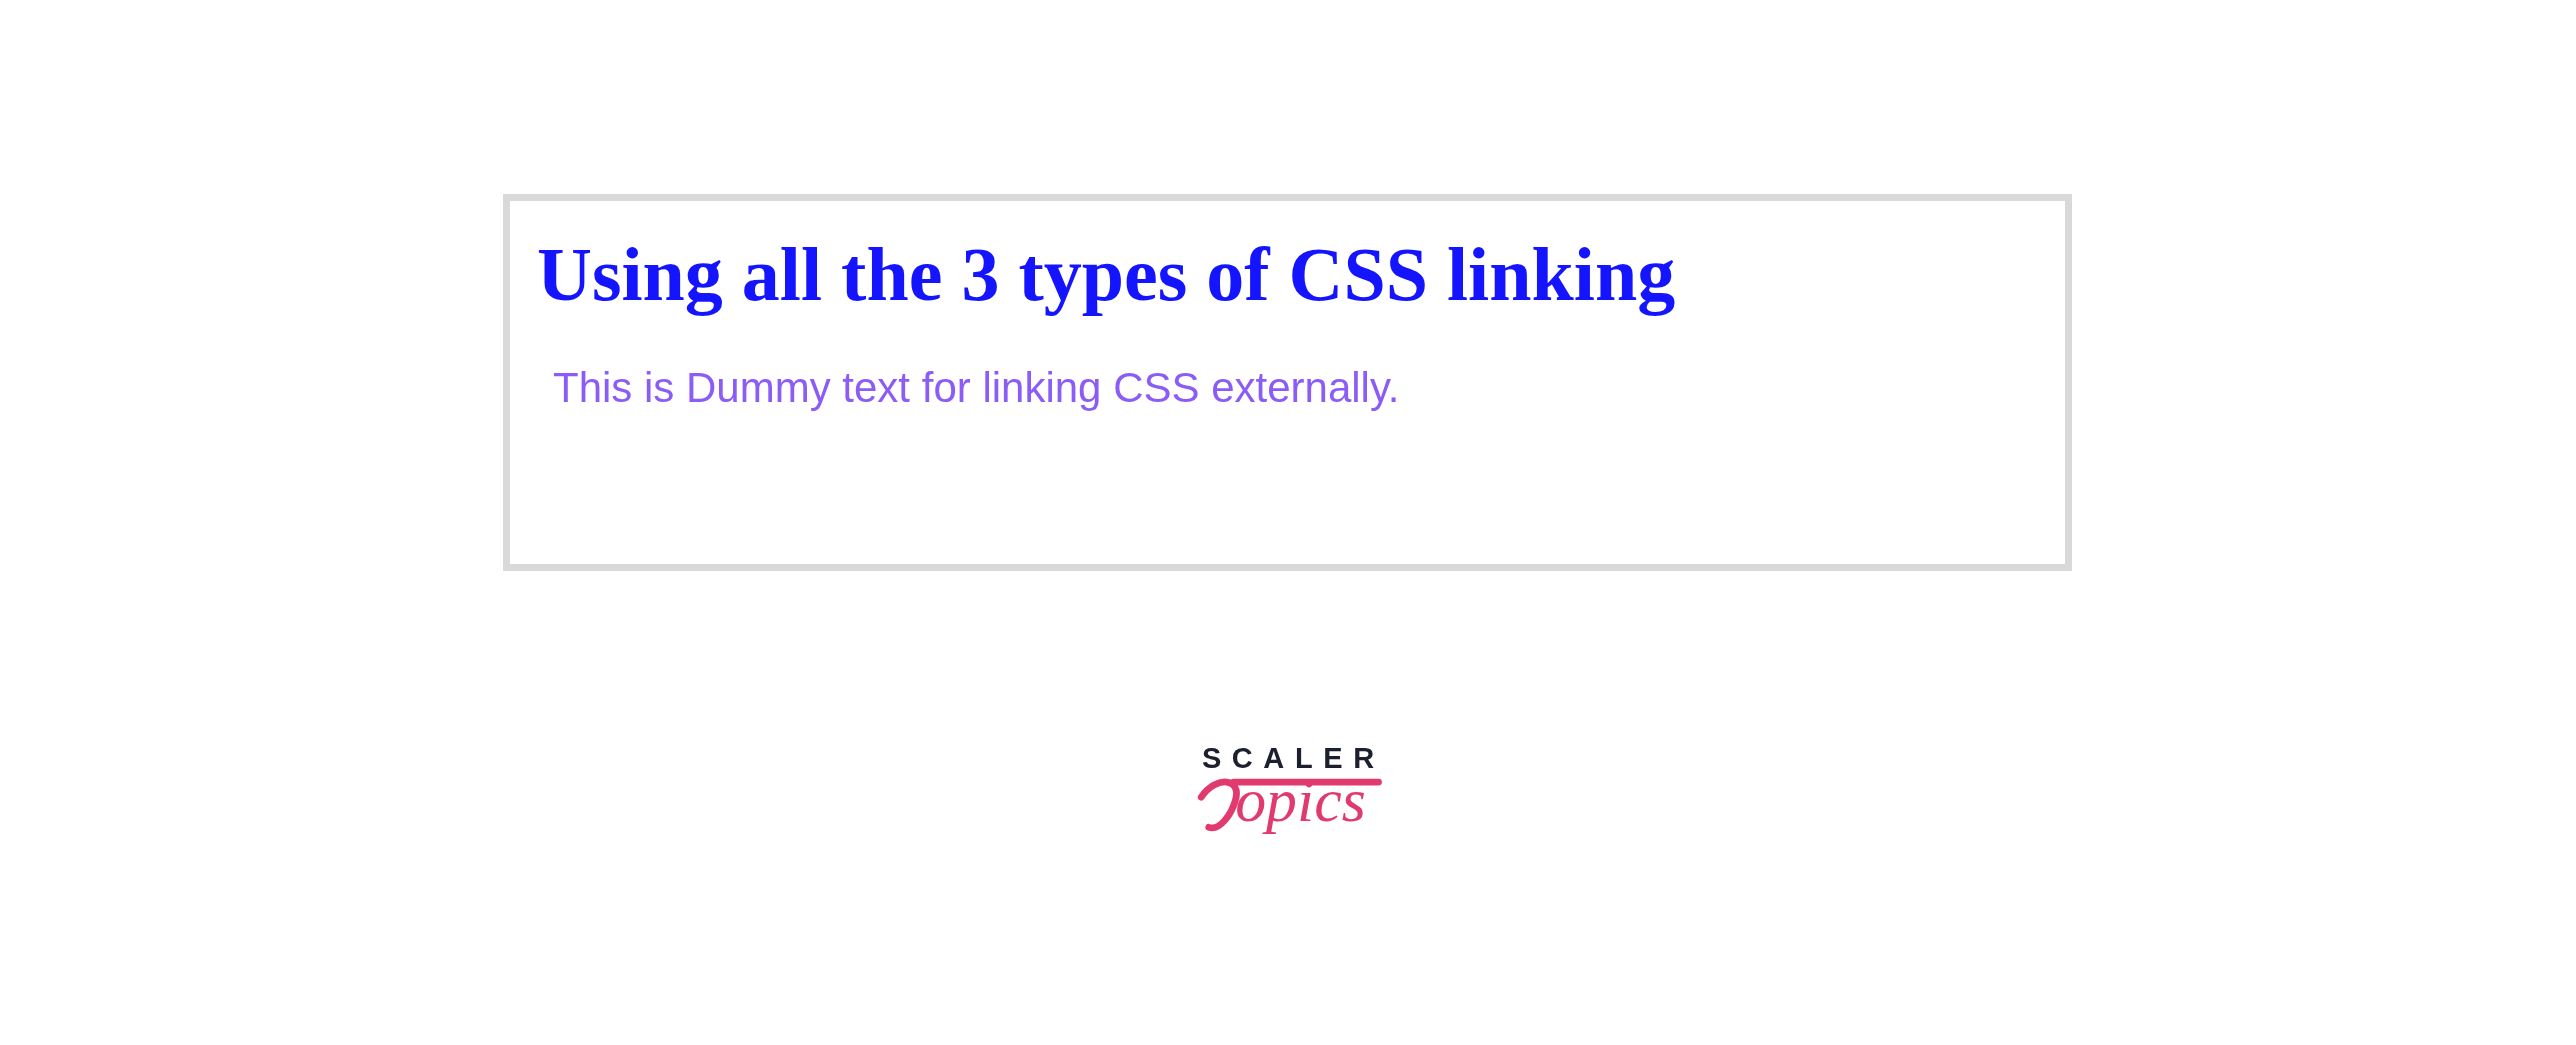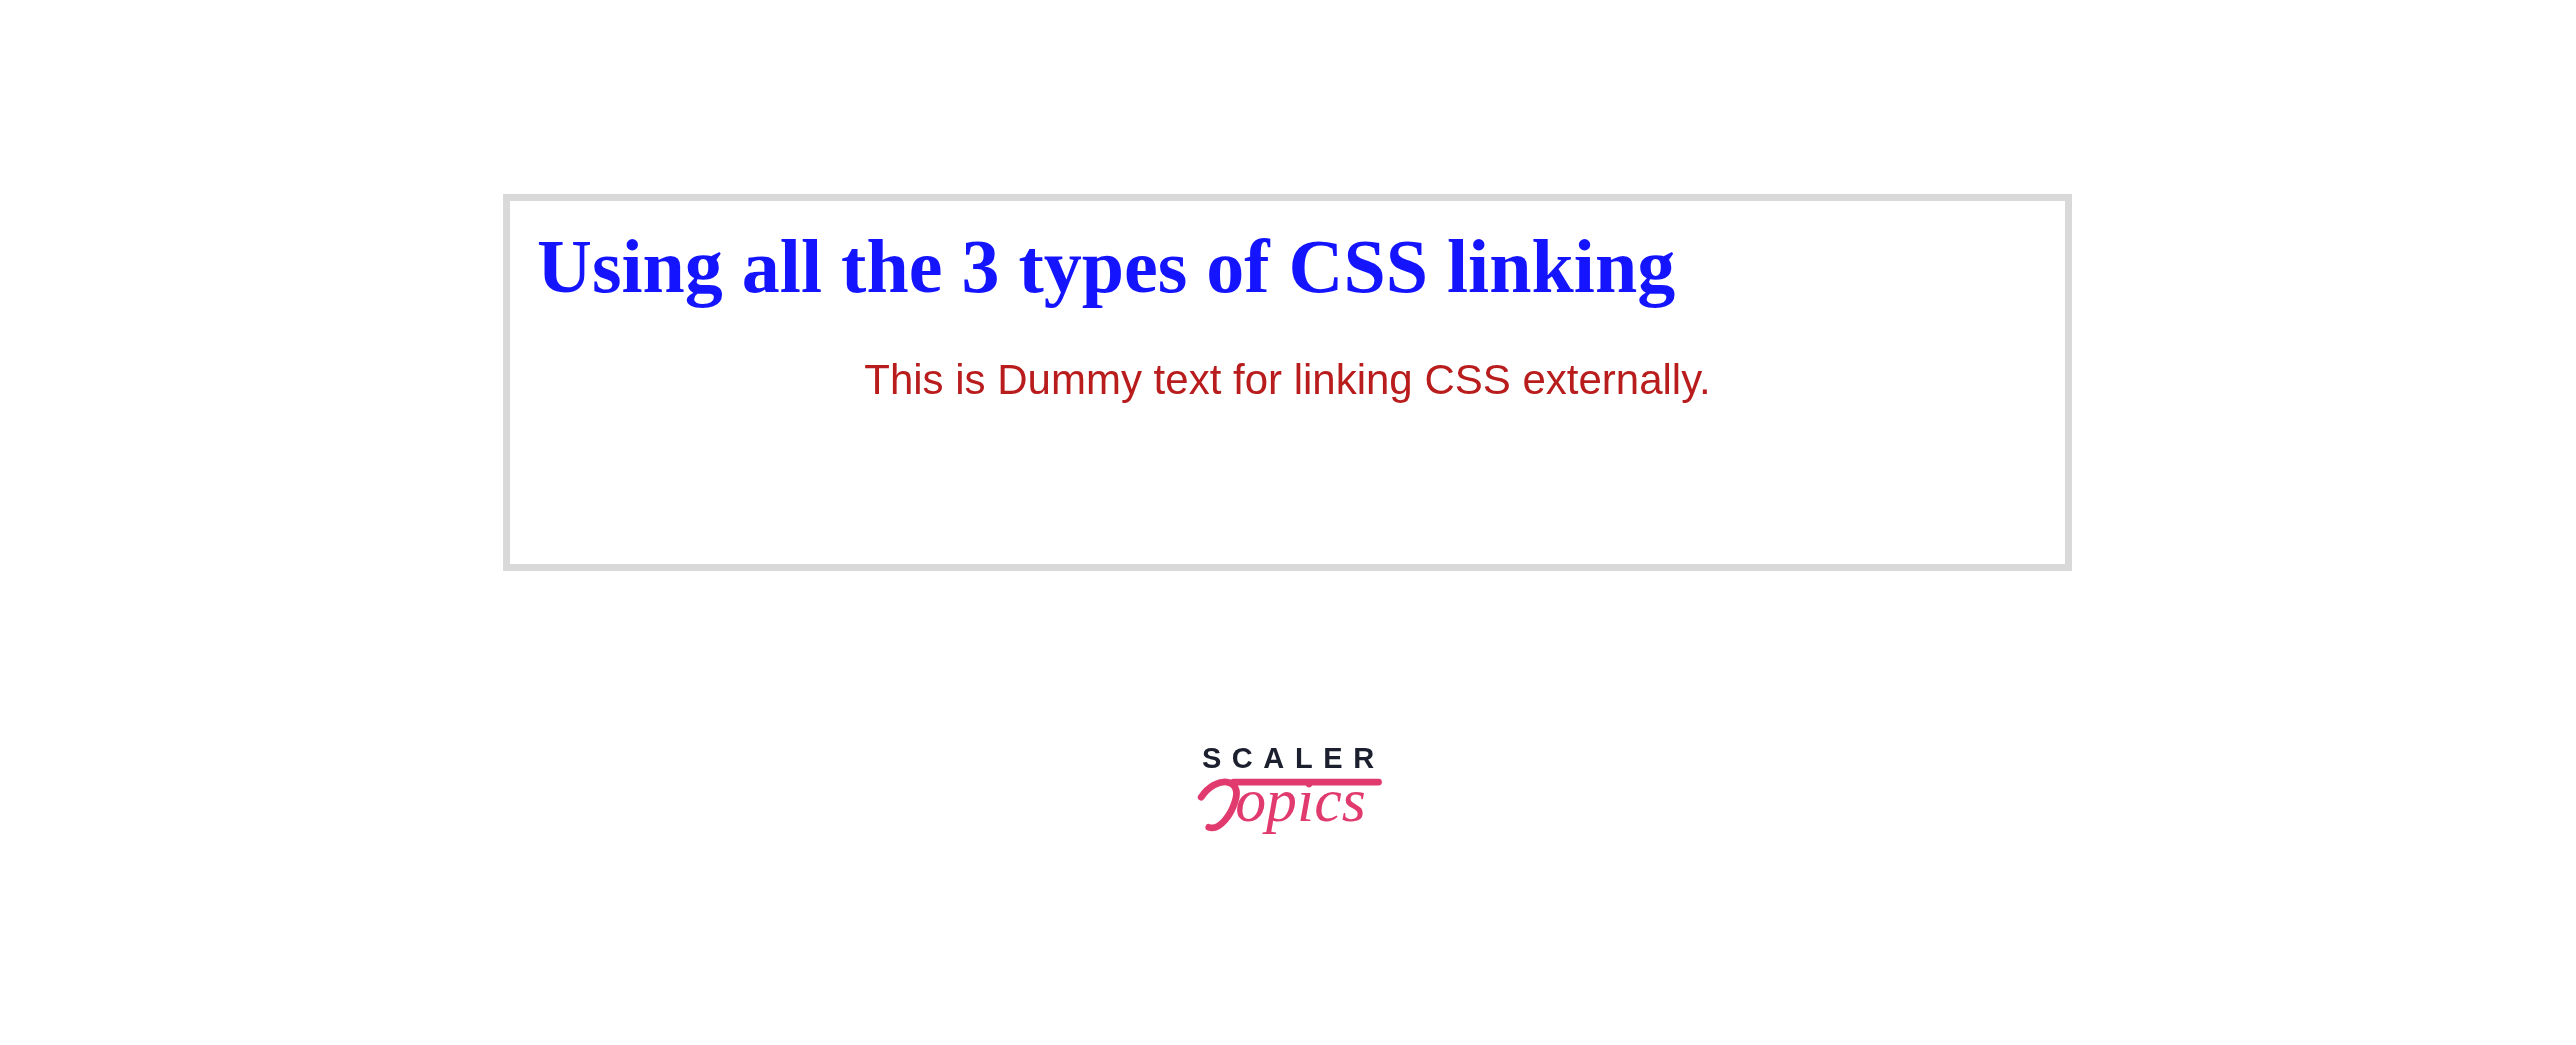--- a/index.html
+++ b/index.html
@@ -13,43 +13,42 @@
   }
   .card {
     position: absolute;
     left: 503px;
     top: 194px;
     width: 1569px;
     height: 377px;
     border: 7.6px solid #d9d9d9;
     background: #ffffff;
     box-sizing: border-box;
-    padding: 22px 27px;
+    padding: 30px 27px;
   }
   .heading {
     color: #1414ff;
     font-weight: bold;
     font-size: 76px;
     margin: 0 0 42px 0;
     line-height: 1.15;
   }
   .line1 {
     color: #1f7a1f;
     font-size: 42px;
     margin: 0 0 4.5px 0;
     line-height: 1.35;
   }
   .line2 {
-    color: #b91c1c;
+    color: #8b5cf6;
     font-family: "Segoe UI", Arial, sans-serif;
     font-size: 42px;
     margin: 16px;
     line-height: 1.35;
     font-weight: 400;
-    text-align: center;
   }
   .logo {
     position: absolute;
     left: 50%;
     transform: translateX(-50%);
     top: 742px;
     text-align: center;
   }
   .logo-scaler {
     font-family: Arial, Helvetica, sans-serif;

